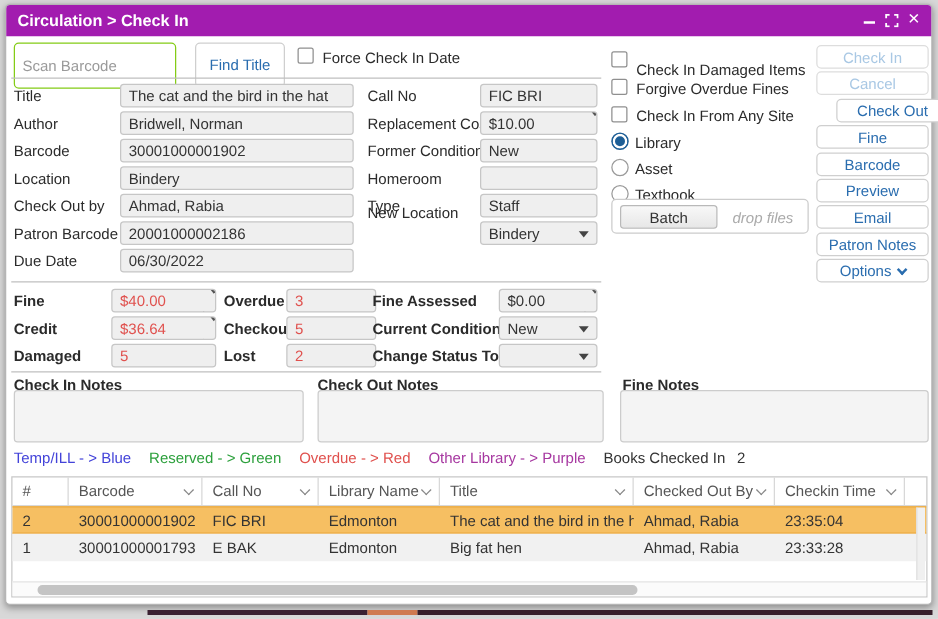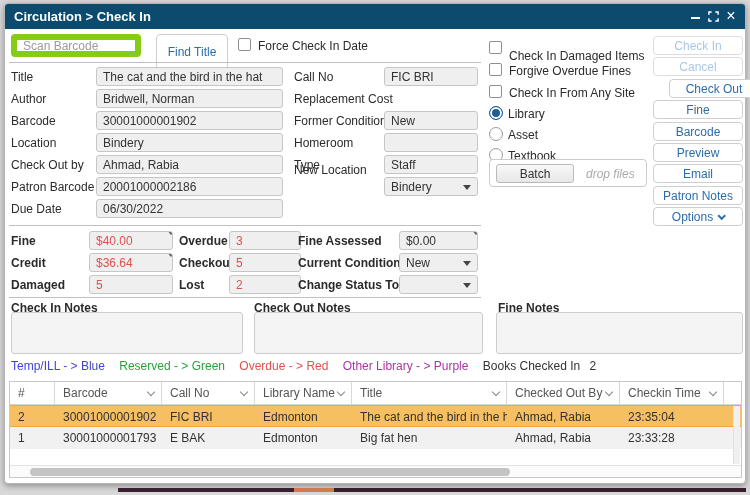--- a/index.html
+++ b/index.html
@@ -2,33 +2,33 @@
 <html><head>
 <meta charset="utf-8">
 <style>
   * { margin:0; padding:0; box-sizing:border-box; }
   html,body { width:750px; height:495px; overflow:hidden; background:#d8d8d8;
               font-family:"Liberation Sans", sans-serif; }
   .window { position:absolute; left:4px; top:3px; width:742px; height:481px;
             background:#fff; border:1px solid #b5b5b5; border-radius:4px;
             box-shadow:0 2px 6px rgba(0,0,0,.35); }
   .titlebar { position:absolute; left:0; top:0; right:0; height:25px;
-              background:#0c4a6e; border-radius:3px 3px 0 0; }
+              background:#a21caf; border-radius:3px 3px 0 0; }
   .titlebar .title { position:absolute; left:9px; top:0; line-height:25px;
                      color:#fff; font-size:13px; font-weight:bold; }
   .winctl { position:absolute; top:5px; width:16px; height:15px; color:#fff;
             text-align:center; line-height:14px; font-size:14px; cursor:pointer; }
   .minbar { display:inline-block; width:9px; height:2px; background:#fff; margin-bottom:2px; }
   .lbl { position:absolute; font-size:12px; color:#2b2b2b; white-space:nowrap; }
   .fld { position:absolute; height:19px; background:#efefef; border:1px solid #c6c6c6;
          border-radius:3px; font-size:12px; color:#333; padding:2px 5px 0 6px;
          white-space:nowrap; overflow:hidden; }
   .fld.white { background:#fff; border-color:#999; }
   .red { color:#e0514e; }
-  .scan-input { position:absolute; height:23px; border:6px solid #84cc16; border-radius:4px;
+  .scan-input { position:absolute; height:37px; border:1px solid #84cc16; border-radius:4px;
                 font-size:12px; padding:0 6px; color:#7f1d1d; font-family:"Liberation Sans",sans-serif; }
   .scan-input::placeholder { color:#9a9a9a; }
   .btn { position:absolute; background:#fff; border:1px solid #cfcfcf; border-radius:4px;
          font-size:12px; color:#2a6daf; text-align:center; cursor:pointer;
          font-family:"Liberation Sans",sans-serif; }
   .btn.disabled { color:#a9c8e4; border-color:#ddd; }
   .sep { position:absolute; height:1px; background:#c0c0c0; }
   .cb { position:absolute; width:13px; height:13px; background:#fff;
         border:1px solid #8f8f8f; border-radius:2px; cursor:pointer; }
   .radio { position:absolute; width:14px; height:14px; border:1px solid #9a9a9a;
@@ -113,20 +113,24 @@
   <span class="lbl" style="left:6px; top:154px;">Check Out by</span>
   <div class="fld" style="left:91px; top:151px; width:187px;">Ahmad, Rabia</div>
   <span class="lbl" style="left:6px; top:176px;">Patron Barcode</span>
   <div class="fld" style="left:91px; top:173px; width:187px;">20001000002186</div>
   <span class="lbl" style="left:6px; top:198px;">Due Date</span>
   <div class="fld" style="left:91px; top:195px; width:187px;">06/30/2022</div>
 
   <span class="lbl" style="left:289px; top:66px;">Call No</span>
   <div class="fld" style="left:379px; top:63px; width:94px;">FIC BRI</div>
   <span class="lbl" style="left:289px; top:88px;">Replacement Cost</span>
+  <div class="fld" style="left:379px; top:85px; width:94px;">
+    <span>$10.00</span>
+    <span class="spin"><span class="tri-up"></span><span class="tri-dn"></span></span>
+  </div>
   <span class="lbl" style="left:289px; top:110px;">Former Condition</span>
   <div class="fld" style="left:379px; top:107px; width:94px;">New</div>
   <span class="lbl" style="left:289px; top:132px;">Homeroom</span>
   <div class="fld" style="left:379px; top:129px; width:94px;"></div>
   <span class="lbl" style="left:289px; top:154px;">Type</span>
   <div class="fld" style="left:379px; top:151px; width:94px;">Staff</div>
   <span class="lbl" style="left:289px; top:159px;">New Location</span>
   <div class="fld" style="left:379px; top:173px; width:94px;">
     <span>Bindery</span>
     <span class="ddarrow"></span>

